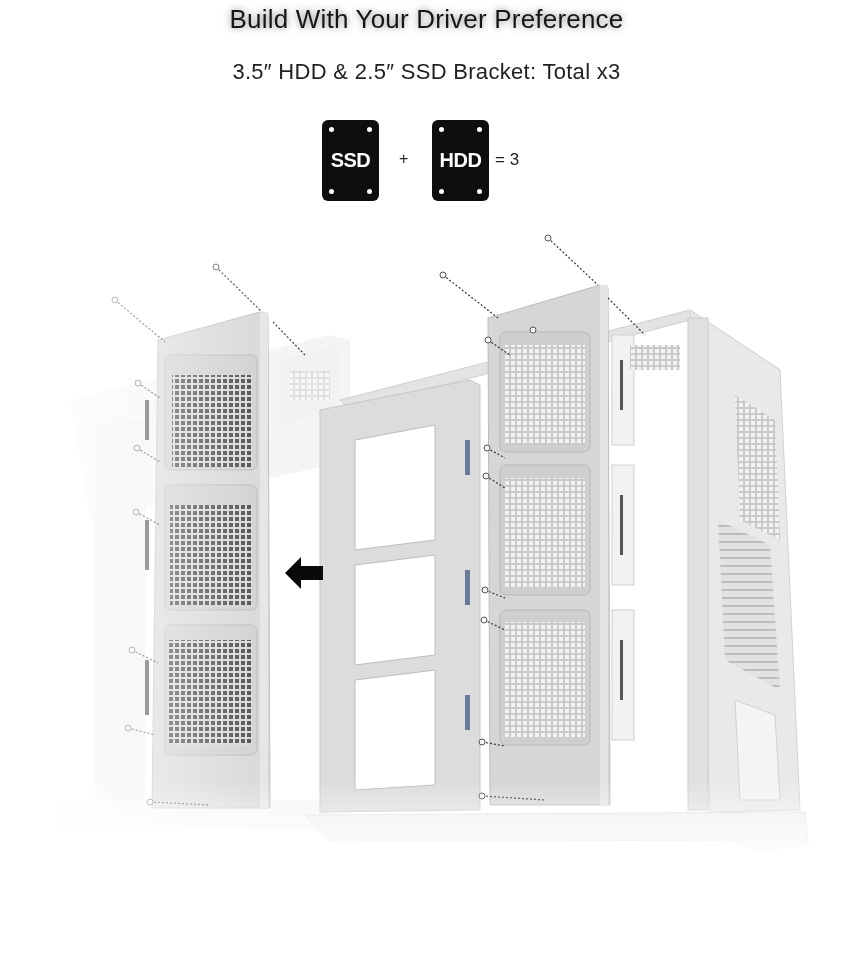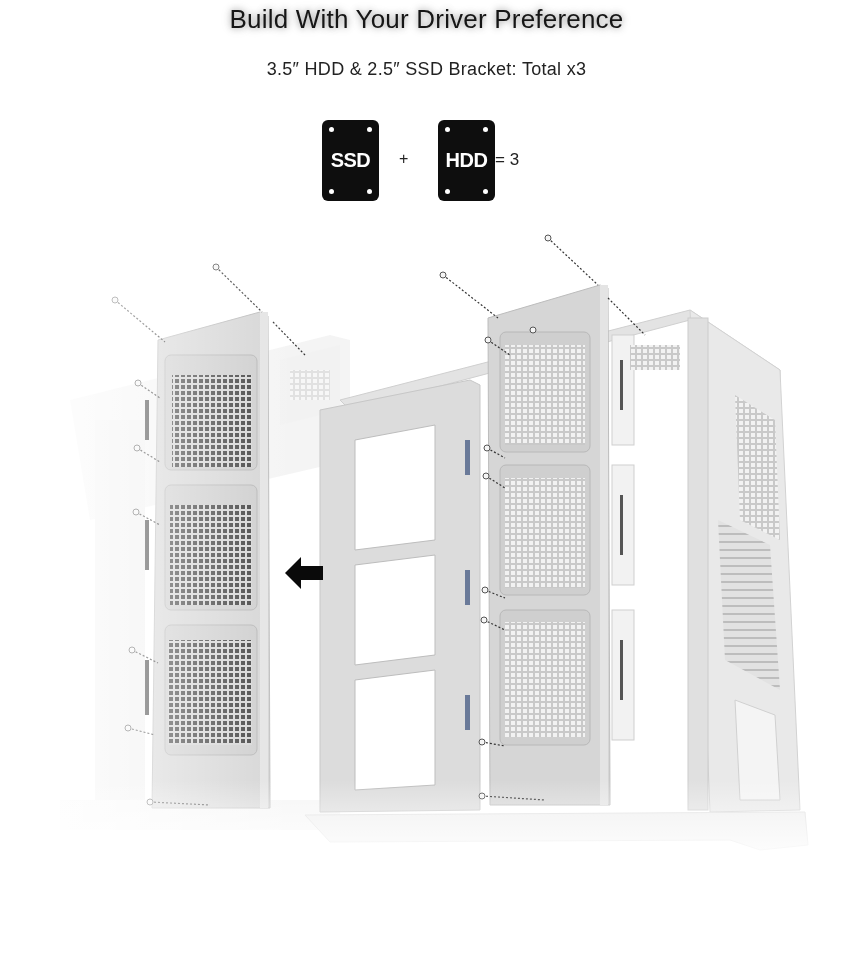--- a/index.html
+++ b/index.html
@@ -5,33 +5,33 @@
   * { box-sizing: border-box; margin: 0; padding: 0; }
   html, body { width: 853px; height: 954px; background: #ffffff; overflow: hidden; }
   body { position: relative; font-family: "Liberation Sans", "DejaVu Sans", sans-serif; color: #1a1a1a; }
   .title {
     position: absolute; top: 4px; left: 0; width: 853px; text-align: center;
     font-size: 26px; font-weight: 400; color: #161616; letter-spacing: 0.2px;
     text-shadow: 0 0 6px rgba(0,0,0,0.35), 0 0 12px rgba(0,0,0,0.18);
   }
   .subtitle {
     position: absolute; top: 59px; left: 0; width: 853px; text-align: center;
-    font-size: 18px; color: #222; letter-spacing: 0.3px;
+    font-size: 22px; color: #222; letter-spacing: 0.3px;
   }
   .legend { position: absolute; top: 120px; left: 322px; width: 230px; height: 82px; }
   .drive {
     position: absolute; top: 0; width: 57px; height: 81px; background: #0e0e0e;
     border-radius: 6px; color: #fff; font-size: 20px; font-weight: 700;
     display: flex; align-items: center; justify-content: center; letter-spacing: -0.5px;
   }
   .drive .hole { position: absolute; width: 5px; height: 5px; border-radius: 50%; background: #fff; }
   .drive .tl { top: 7px; left: 7px; } .drive .tr { top: 7px; right: 7px; }
   .drive .bl { bottom: 7px; left: 7px; } .drive .br { bottom: 7px; right: 7px; }
   .drive-ssd { left: 0; }
-  .drive-hdd { left: 116px; }
+  .drive-hdd { left: 110px; }
   .plus { position: absolute; top: 30px; left: 77px; font-size: 16px; color: #222; }
   .equals { position: absolute; top: 30px; left: 173px; font-size: 17px; color: #222; white-space: nowrap; }
   .illustration { position: absolute; top: 225px; left: 0; width: 853px; height: 640px; }
   .arrow { position: absolute; left: 285px; top: 557px; width: 38px; height: 32px; }
 </style>
 </head>
 <body>
 
 <div class="title">Build With Your Driver Preference</div>
 <div class="subtitle">3.5″ HDD &amp; 2.5″ SSD Bracket: Total x3</div>

